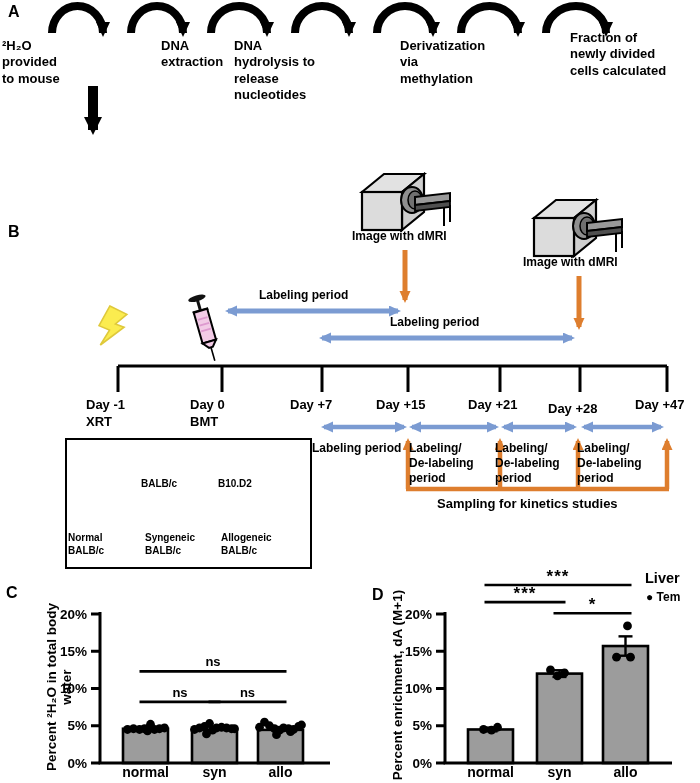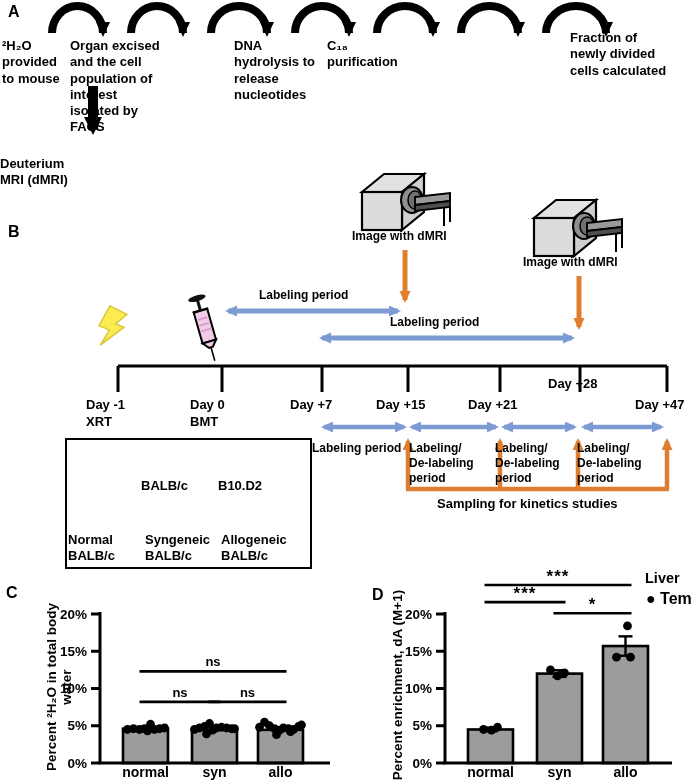--- a/index.html
+++ b/index.html
@@ -2,29 +2,29 @@
 <html><head>
 <meta charset="utf-8">
 <style>
   html,body{margin:0;padding:0;background:#fff;}
   #fig{position:relative;width:700px;height:783px;background:#fff;overflow:hidden;
        font-family:"Liberation Sans","DejaVu Sans",sans-serif;color:#000;}
   #fig .t{position:absolute;white-space:pre-line;line-height:1.25;}
   .ctr{text-align:left;}
   .b13{font-size:13px;font-weight:bold;}
   .b12{font-size:12px;font-weight:bold;}
-  .b11{font-size:13px;font-weight:bold;line-height:1.3;}
+  .b11{font-size:10px;font-weight:bold;line-height:1.3;}
   .plab{font-size:16px;font-weight:bold;}
   svg{position:absolute;overflow:visible;}
   svg text{font-family:"Liberation Sans","DejaVu Sans",sans-serif;fill:#000;}
   .ylab{position:absolute;width:200px;height:16px;text-align:center;font-size:13.5px;
         font-weight:bold;transform:rotate(-90deg);}
   #insetBox{position:absolute;left:65px;top:438px;width:243px;height:127px;
         border:2.5px solid #000;background:#fff;}
-  #legendEntry{position:absolute;left:646px;top:590px;font-size:16px;font-weight:600;}
+  #legendEntry{position:absolute;left:646px;top:590px;font-size:12px;font-weight:600;}
 </style>
 </head>
 <body>
 
 <div id="fig">
 
   <svg id="deco" style="left:0;top:0;width:700px;height:783px" viewBox="0 0 700 783">
     <defs>
       <marker id="mkA" markerUnits="userSpaceOnUse" markerWidth="16" markerHeight="15" refX="11" refY="7" orient="auto">
           <path d="M0,0 L15,7 L0,14 Z" fill="#000"></path>
@@ -127,41 +127,39 @@
     <use href="#mouse" transform="translate(160,503) scale(0.76)" style="color:#fff"></use>
     <use href="#mouse" transform="translate(236,503) scale(0.76)" style="color:#fff"></use>
     <use href="#syr" transform="translate(212,480) scale(0.52)"></use>
     <use href="#syr" transform="translate(292,480) scale(0.52)"></use>
     <path d="M197,487 C208,483 215,489 212,501" fill="none" stroke="#7B9BD2" stroke-width="4.5" marker-end="url(#mkB)"></path>
     <path d="M275,487 C286,483 293,489 290,501" fill="none" stroke="#7B9BD2" stroke-width="4.5" marker-end="url(#mkB)"></path>
   </svg>
 
   <div class="t plab" style="left:8px;top:2px">A</div>
   <div class="t b13 ctr" style="left:2px;top:38px;width:70px">²H₂O provided to mouse</div>
-  <div class="t b13 ctr" style="left:70px;top:38px;width:92px">Organ excised and the cell population of interest isolated by FACS</div>
+  <div class="t b13 ctr" style="left:161px;top:38px;width:70px">DNA extraction</div>
   <div class="t b13 ctr" style="left:234px;top:38px;width:92px">DNA hydrolysis to release nucleotides</div>
-  <div class="t b13 ctr" style="left:327px;top:38px;width:70px">C₁₈ purification</div>
+  <div class="t b13 ctr" style="left:400px;top:38px;width:92px">Derivatization via methylation</div>
   <div class="t b13 ctr" style="left:570px;top:30px;width:98px">Fraction of newly divided cells calculated</div>
-  <div class="t b13 ctr" style="left:0px;top:156px;width:84px">Deuterium
-MRI (dMRI)</div>
 
   <div class="t plab" style="left:8px;top:222px">B</div>
   <div class="t b12 ctr" style="left:352px;top:229px;width:115px">Image with dMRI</div>
   <div class="t b12 ctr" style="left:523px;top:255px;width:115px">Image with dMRI</div>
   <div class="t b12 ctr" style="left:259px;top:288px;width:120px">Labeling period</div>
   <div class="t b12 ctr" style="left:390px;top:315px;width:120px">Labeling period</div>
 
   <div class="t b13 ctr" style="left:86px;top:397px;width:64px;line-height:1.3">Day -1
 XRT</div>
   <div class="t b13 ctr" style="left:190px;top:397px;width:64px;line-height:1.3">Day 0
 BMT</div>
   <div class="t b13 ctr" style="left:290px;top:397px;width:64px;line-height:1.3">Day +7</div>
   <div class="t b13 ctr" style="left:376px;top:397px;width:64px;line-height:1.3">Day +15</div>
   <div class="t b13 ctr" style="left:468px;top:397px;width:64px;line-height:1.3">Day +21</div>
-  <div class="t b13 ctr" style="left:548px;top:376px;width:64px;line-height:1.3">Day +28</div>
+  <div class="t b13 ctr" style="left:548px;top:401px;width:64px;line-height:1.3">Day +28</div>
   <div class="t b13 ctr" style="left:635px;top:397px;width:64px;line-height:1.3">Day +47</div>
 
   <div class="t b12 ctr" style="left:312px;top:441px;width:104px">Labeling period</div>
   <div class="t b12 ctr" style="left:409px;top:441px;width:90px">Labeling/
 De-labeling
 period</div>
   <div class="t b12 ctr" style="left:495px;top:441px;width:90px">Labeling/
 De-labeling
 period</div>
   <div class="t b12 ctr" style="left:577px;top:441px;width:90px">Labeling/

